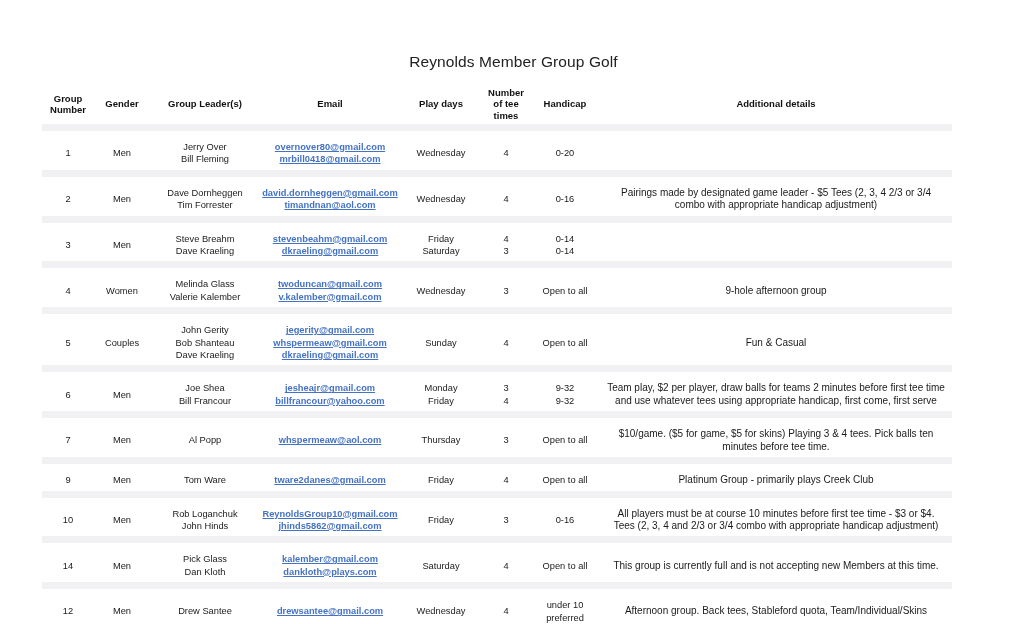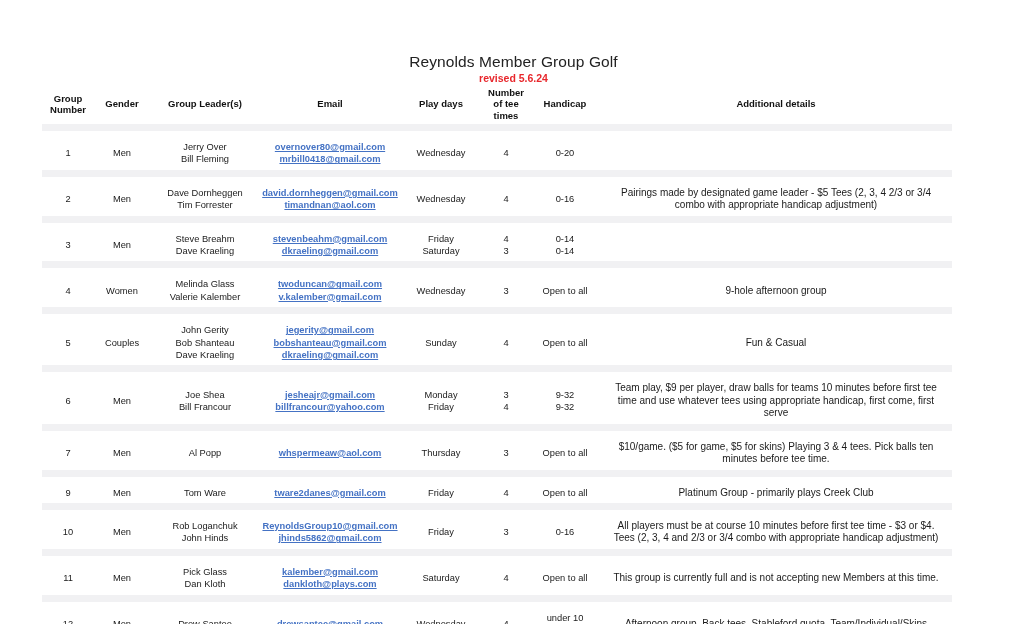--- a/index.html
+++ b/index.html
@@ -120,21 +120,20 @@
     font-weight: bold;
   }
 </style>
 </head>
 <body>
 
 <div id="sheet">
 
   <div class="title-block">
     <div class="doc-title">Reynolds Member Group Golf</div>
-    <div class="doc-revised">revised 5.6.24</div>
   </div>
 
   <table class="grid">
     <colgroup>
       <col class="c-num">
         <col class="c-gender">
         <col class="c-leader">
         <col class="c-email">
       <col class="c-days">
         <col class="c-tee">
@@ -285,21 +284,21 @@
         <tr class="data-row">
           <td>5</td>
           <td>Couples</td>
           <td>
             <span class="line">John Gerity</span>
             <span class="line">Bob Shanteau</span>
             <span class="line">Dave Kraeling</span>
           </td>
           <td>
             <span class="email-link">jegerity@gmail.com</span>
-            <span class="email-link">bobshanteau@gmail.com</span>
+            <span class="email-link">whspermeaw@gmail.com</span>
             <span class="email-link">dkraeling@gmail.com</span>
           </td>
           <td>
             <span class="line">Sunday</span>
           </td>
           <td>
             <span class="line">4</span>
           </td>
           <td>
             <span class="line">Open to all</span>
@@ -328,21 +327,21 @@
             <span class="line">Friday</span>
           </td>
           <td>
             <span class="line">3</span>
             <span class="line">4</span>
           </td>
           <td>
             <span class="line">9-32</span>
             <span class="line">9-32</span>
           </td>
-          <td class="details">Team play, $9 per player, draw balls for teams 10 minutes before first tee time and use whatever tees using appropriate handicap, first come, first serve</td>
+          <td class="details">Team play, $2 per player, draw balls for teams 2 minutes before first tee time and use whatever tees using appropriate handicap, first come, first serve</td>
         </tr>
         <tr class="stripe">
           <td colspan="8"></td>
         </tr>
         <tr class="gap">
           <td colspan="8"></td>
         </tr>
         <tr class="data-row">
           <td>7</td>
           <td>Men</td>
@@ -417,21 +416,21 @@
           </td>
           <td class="details">All players must be at course 10 minutes before first tee time - $3 or $4. Tees (2, 3, 4 and 2/3 or 3/4 combo with appropriate handicap adjustment)</td>
         </tr>
         <tr class="stripe">
           <td colspan="8"></td>
         </tr>
         <tr class="gap">
           <td colspan="8"></td>
         </tr>
         <tr class="data-row">
-          <td>11</td>
+          <td>14</td>
           <td>Men</td>
           <td>
             <span class="line">Pick Glass</span>
             <span class="line">Dan Kloth</span>
           </td>
           <td>
             <span class="email-link">kalember@gmail.com</span>
             <span class="email-link">dankloth@plays.com</span>
           </td>
           <td>

